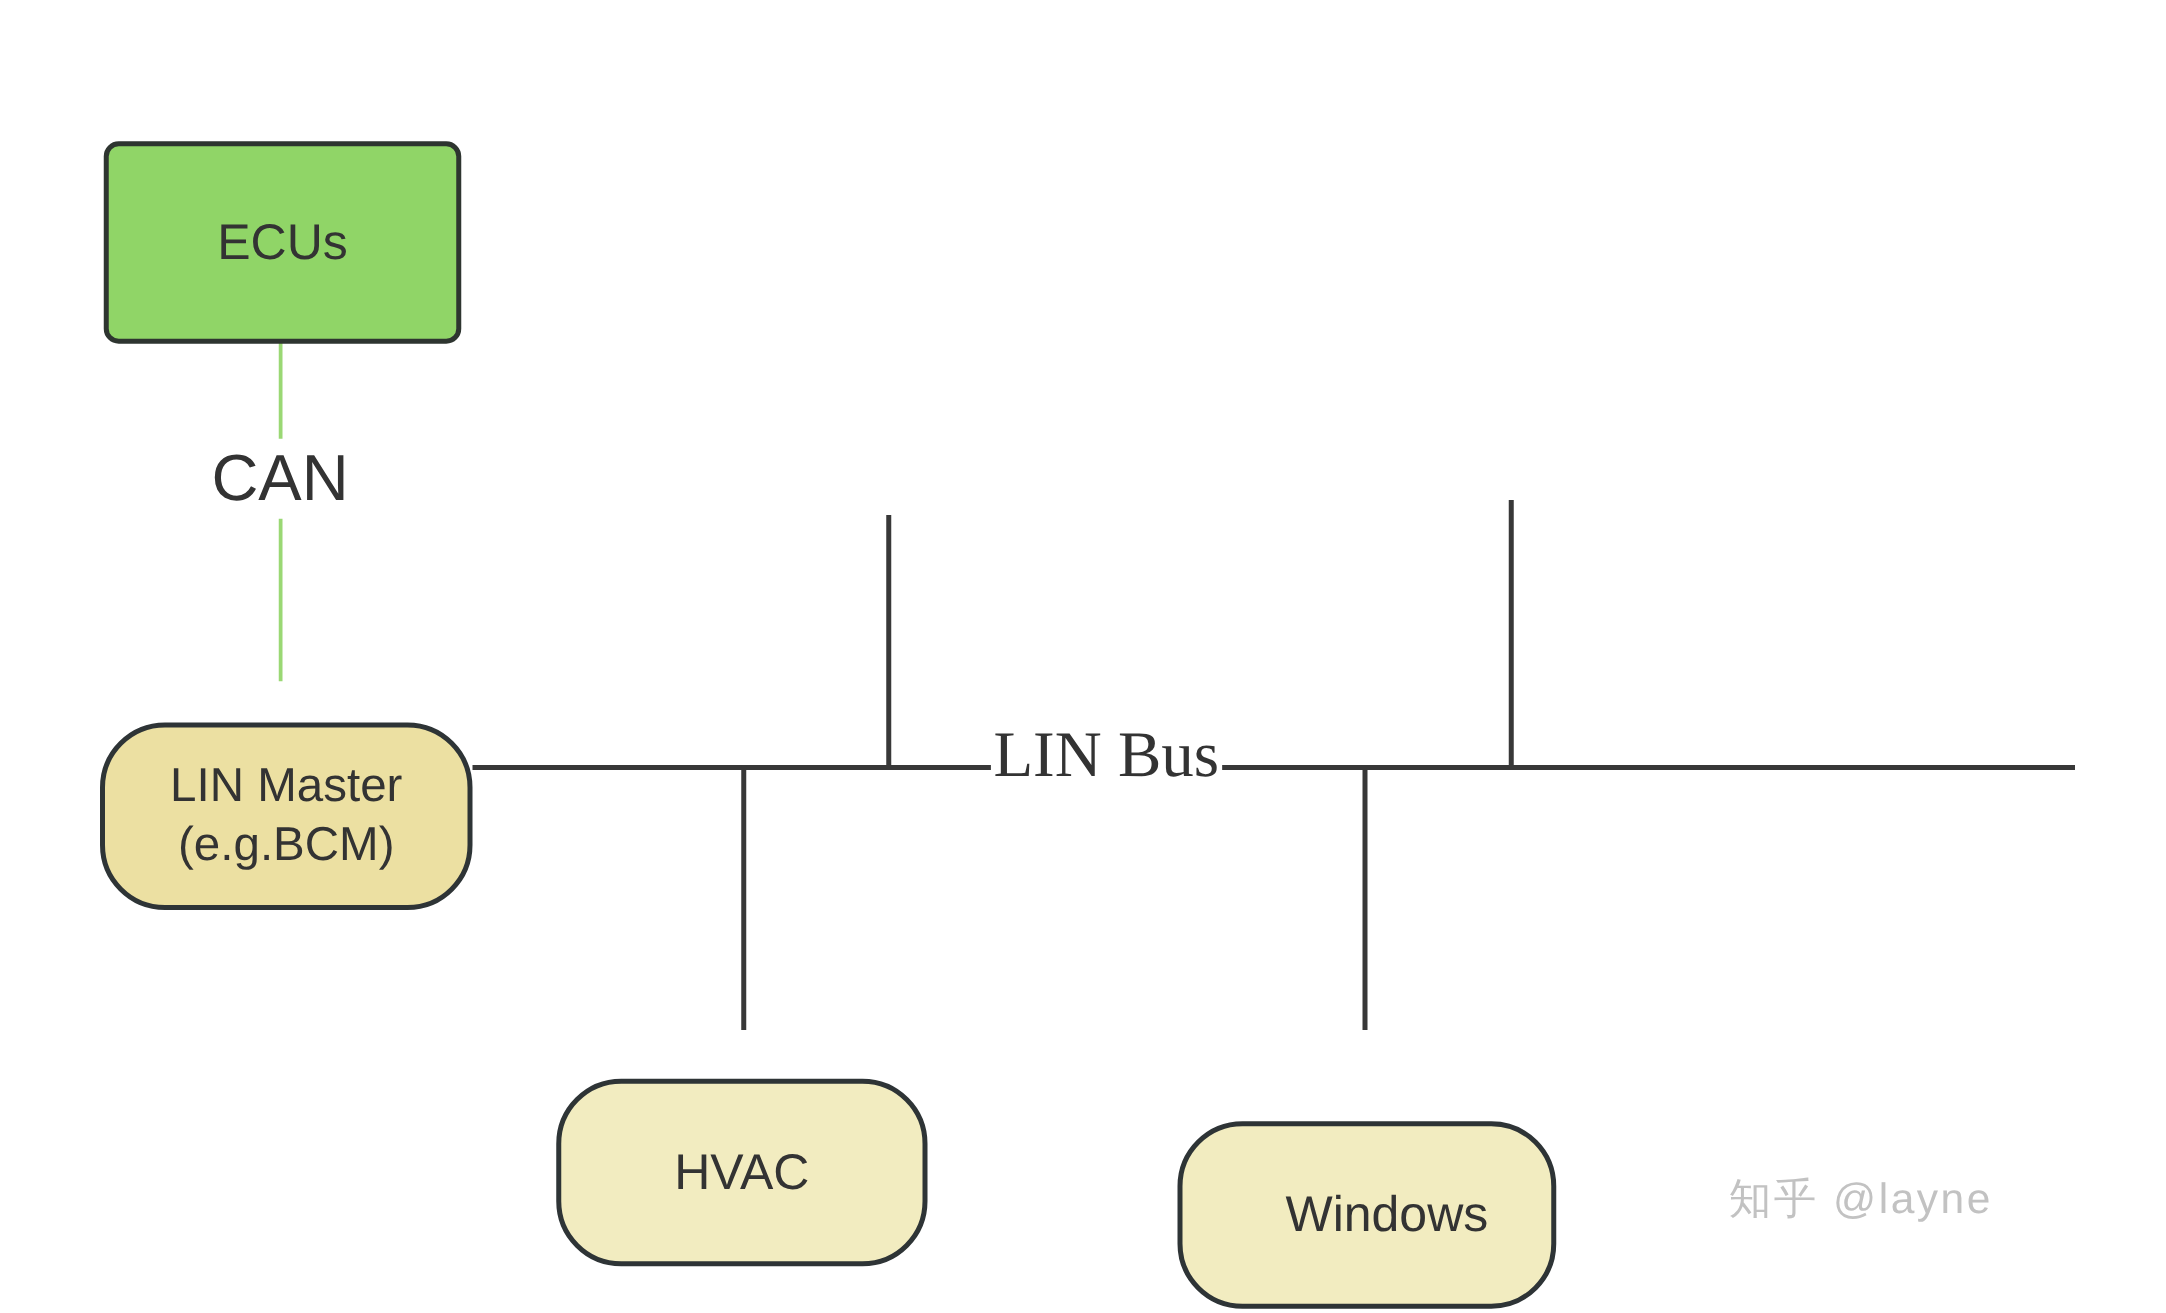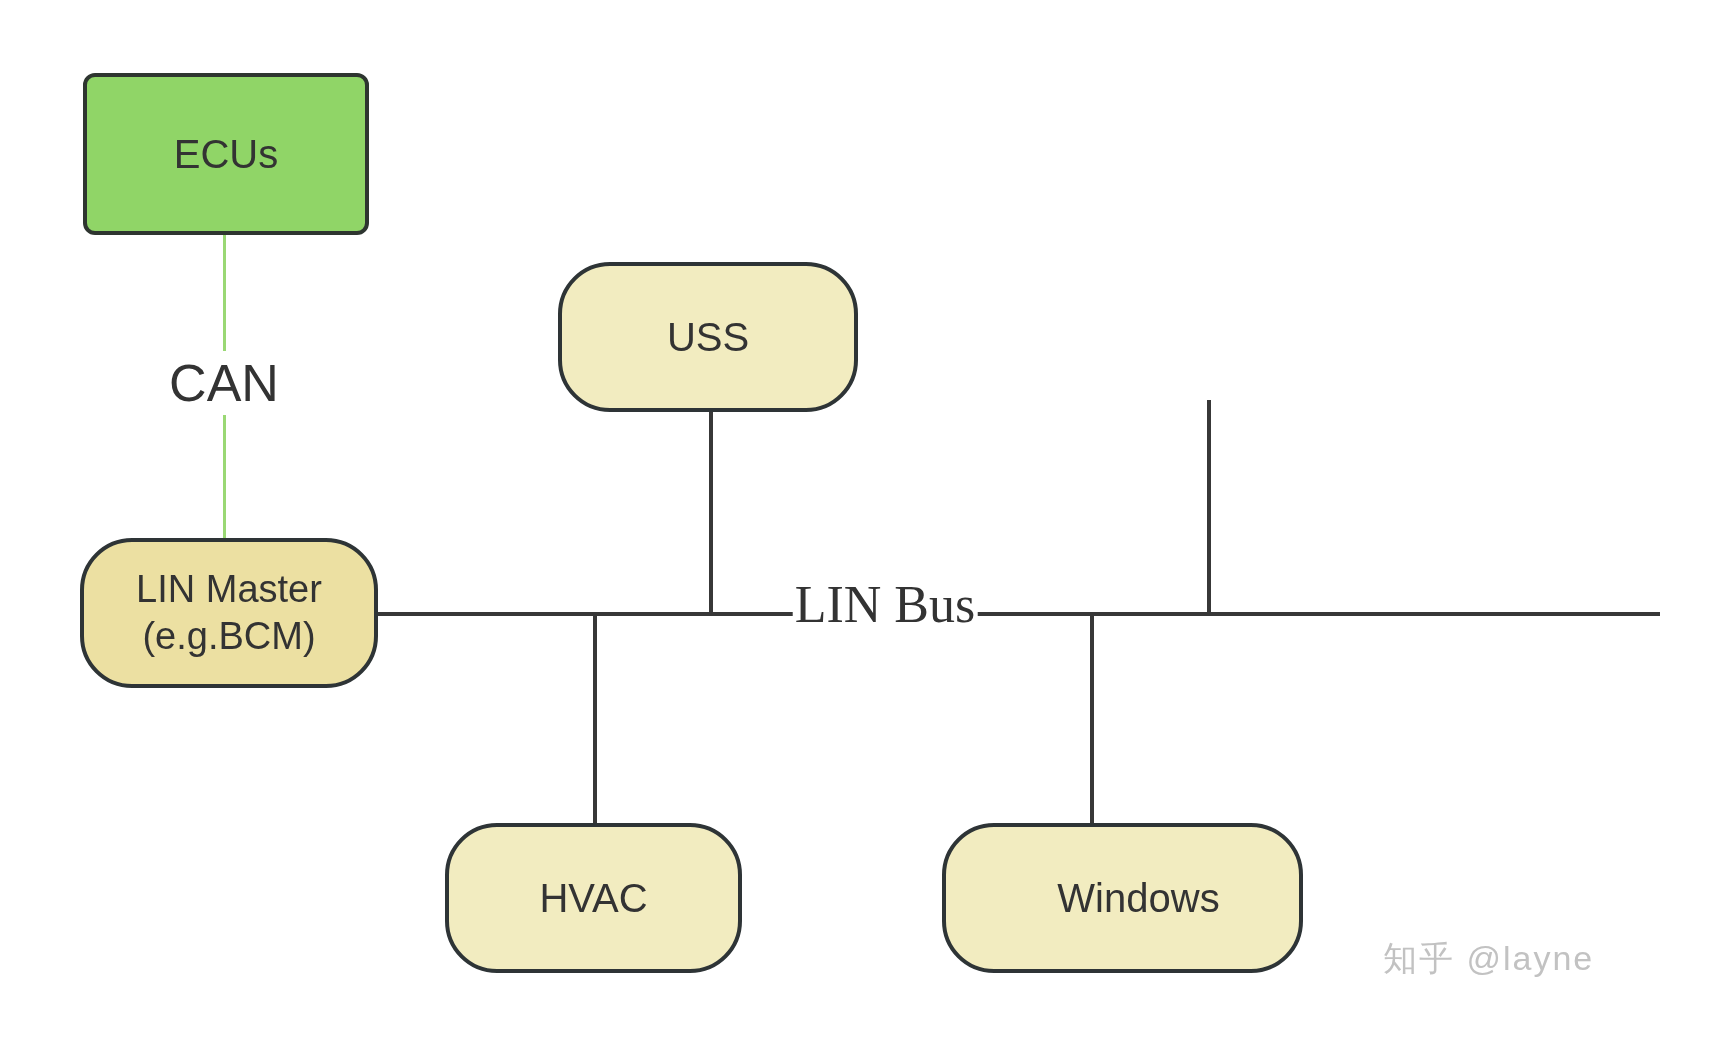--- a/index.html
+++ b/index.html
@@ -33,37 +33,38 @@
     border: 4px solid var(--node-border);
     background: var(--slave-fill);
     border-radius: 52px;
     display: flex;
     align-items: center;
     justify-content: center;
     text-align: center;
     color: var(--text);
     font-size: 40px;
     line-height: 1.25;
+    margin-top: 40px;
   }
   .node .node-label { white-space: pre-line; }
   #node-ecus {
     left: 83px; top: 73px; width: 286px; height: 162px;
     background: var(--ecu-fill);
     border-color: var(--ecu-border);
     border-radius: 12px;
   }
   #node-lin-master {
     left: 80px; top: 538px; width: 298px; height: 150px;
     background: var(--master-fill);
     font-size: 38px;
   }
   #node-uss    { left: 558px;  top: 262px; width: 300px; height: 150px; }
   #node-doors  { left: 1060px; top: 247px; width: 302px; height: 153px; }
   #node-hvac   { left: 445px;  top: 823px; width: 297px; height: 150px; align-items: center; }
-  #node-windows{ left: 942px;  top: 823px; width: 361px; height: 150px; padding-left: 32px; }
+  #node-windows{ left: 942px;  top: 857px; width: 303px; height: 150px; padding-left: 32px; }
 
   .vline, .hline {
     position: absolute;
     background: var(--line);
   }
   #edge-can {
     position: absolute;
     left: 223px; top: 235px; width: 3px; height: 310px;
     background: var(--can-line);
   }
@@ -114,23 +115,20 @@
 
   <div id="node-ecus" class="node">
     <span class="node-label">ECUs</span>
   </div>
 
   <div id="node-lin-master" class="node">
     <span class="node-label">LIN Master
 (e.g.BCM)</span>
   </div>
 
-  <div id="node-uss" class="node">
-    <span class="node-label">USS</span>
-  </div>
 
 
   <div id="node-hvac" class="node">
     <span class="node-label">HVAC</span>
   </div>
 
   <div id="node-windows" class="node">
     <span class="node-label">Windows</span>
   </div>
 

